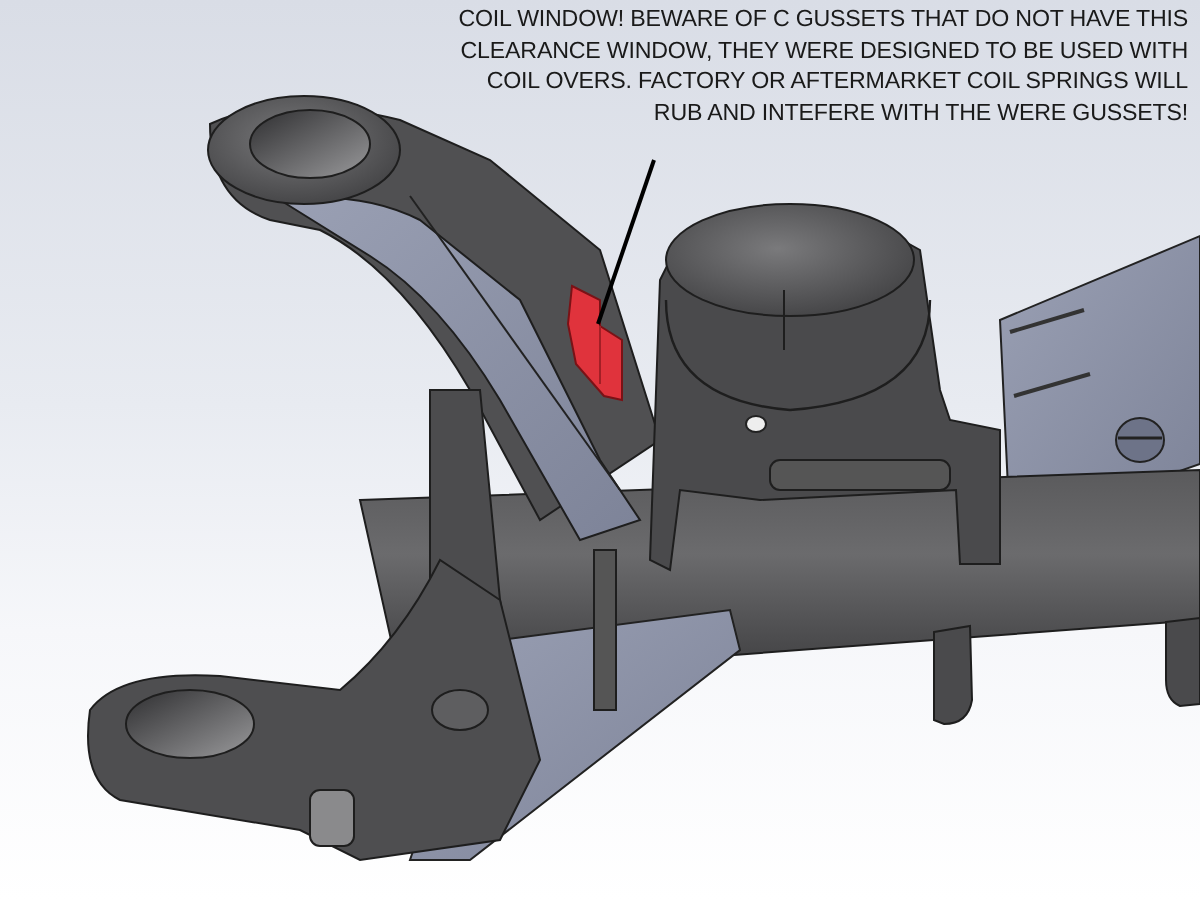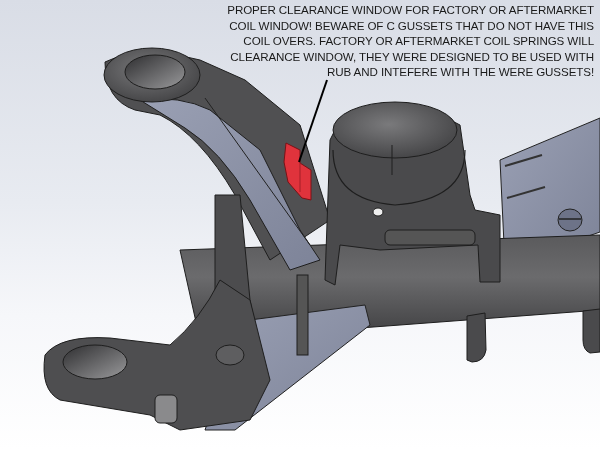--- a/index.html
+++ b/index.html
@@ -90,19 +90,18 @@
 
     <g>
       <polygon points="286,143 300,150 300,163 311,170 311,200 302,198 288,182 284,162" fill="#e0333c" stroke="#7a1216" stroke-width="1"></polygon>
       <line x1="300" y1="163" x2="300" y2="192" stroke="#a31f26" stroke-width="1"></line>
     </g>
 
     <line x1="327" y1="80" x2="299" y2="162" stroke="#000" stroke-width="2"></line>
   </svg>
 
   <div class="callout">
-    <span>PROPER CLEARANCE WINDOW FOR FACTORY OR AFTERMARKET</span>
     <span>COIL WINDOW! BEWARE OF C GUSSETS THAT DO NOT HAVE THIS</span>
+    <span>CLEARANCE WINDOW, THEY WERE DESIGNED TO BE USED WITH</span>
     <span>COIL OVERS. FACTORY OR AFTERMARKET COIL SPRINGS WILL</span>
-    <span>CLEARANCE WINDOW, THEY WERE DESIGNED TO BE USED WITH</span>
     <span>RUB AND INTEFERE WITH THE WERE GUSSETS!</span>
   </div>
 </div>
 
 </body></html>

